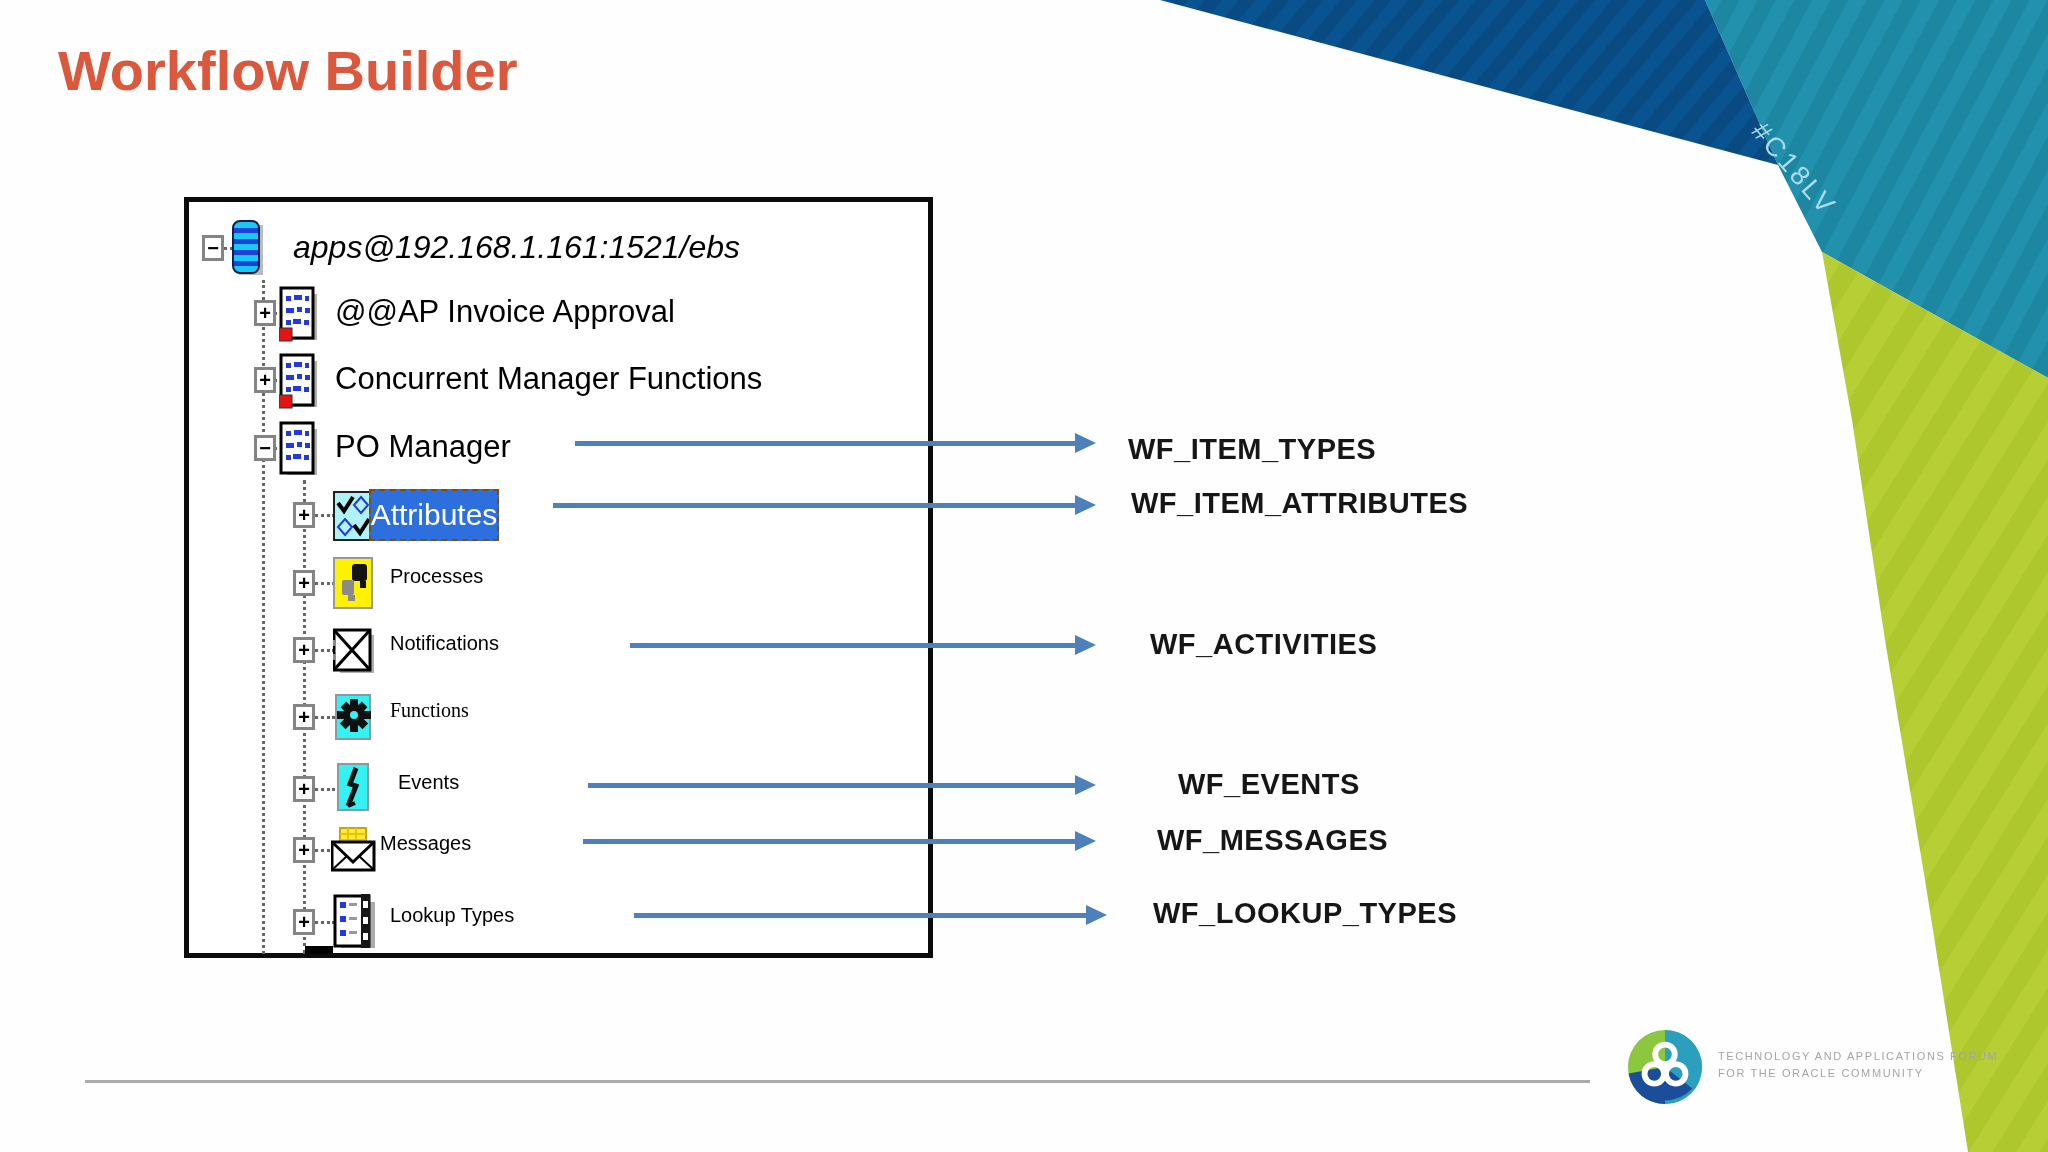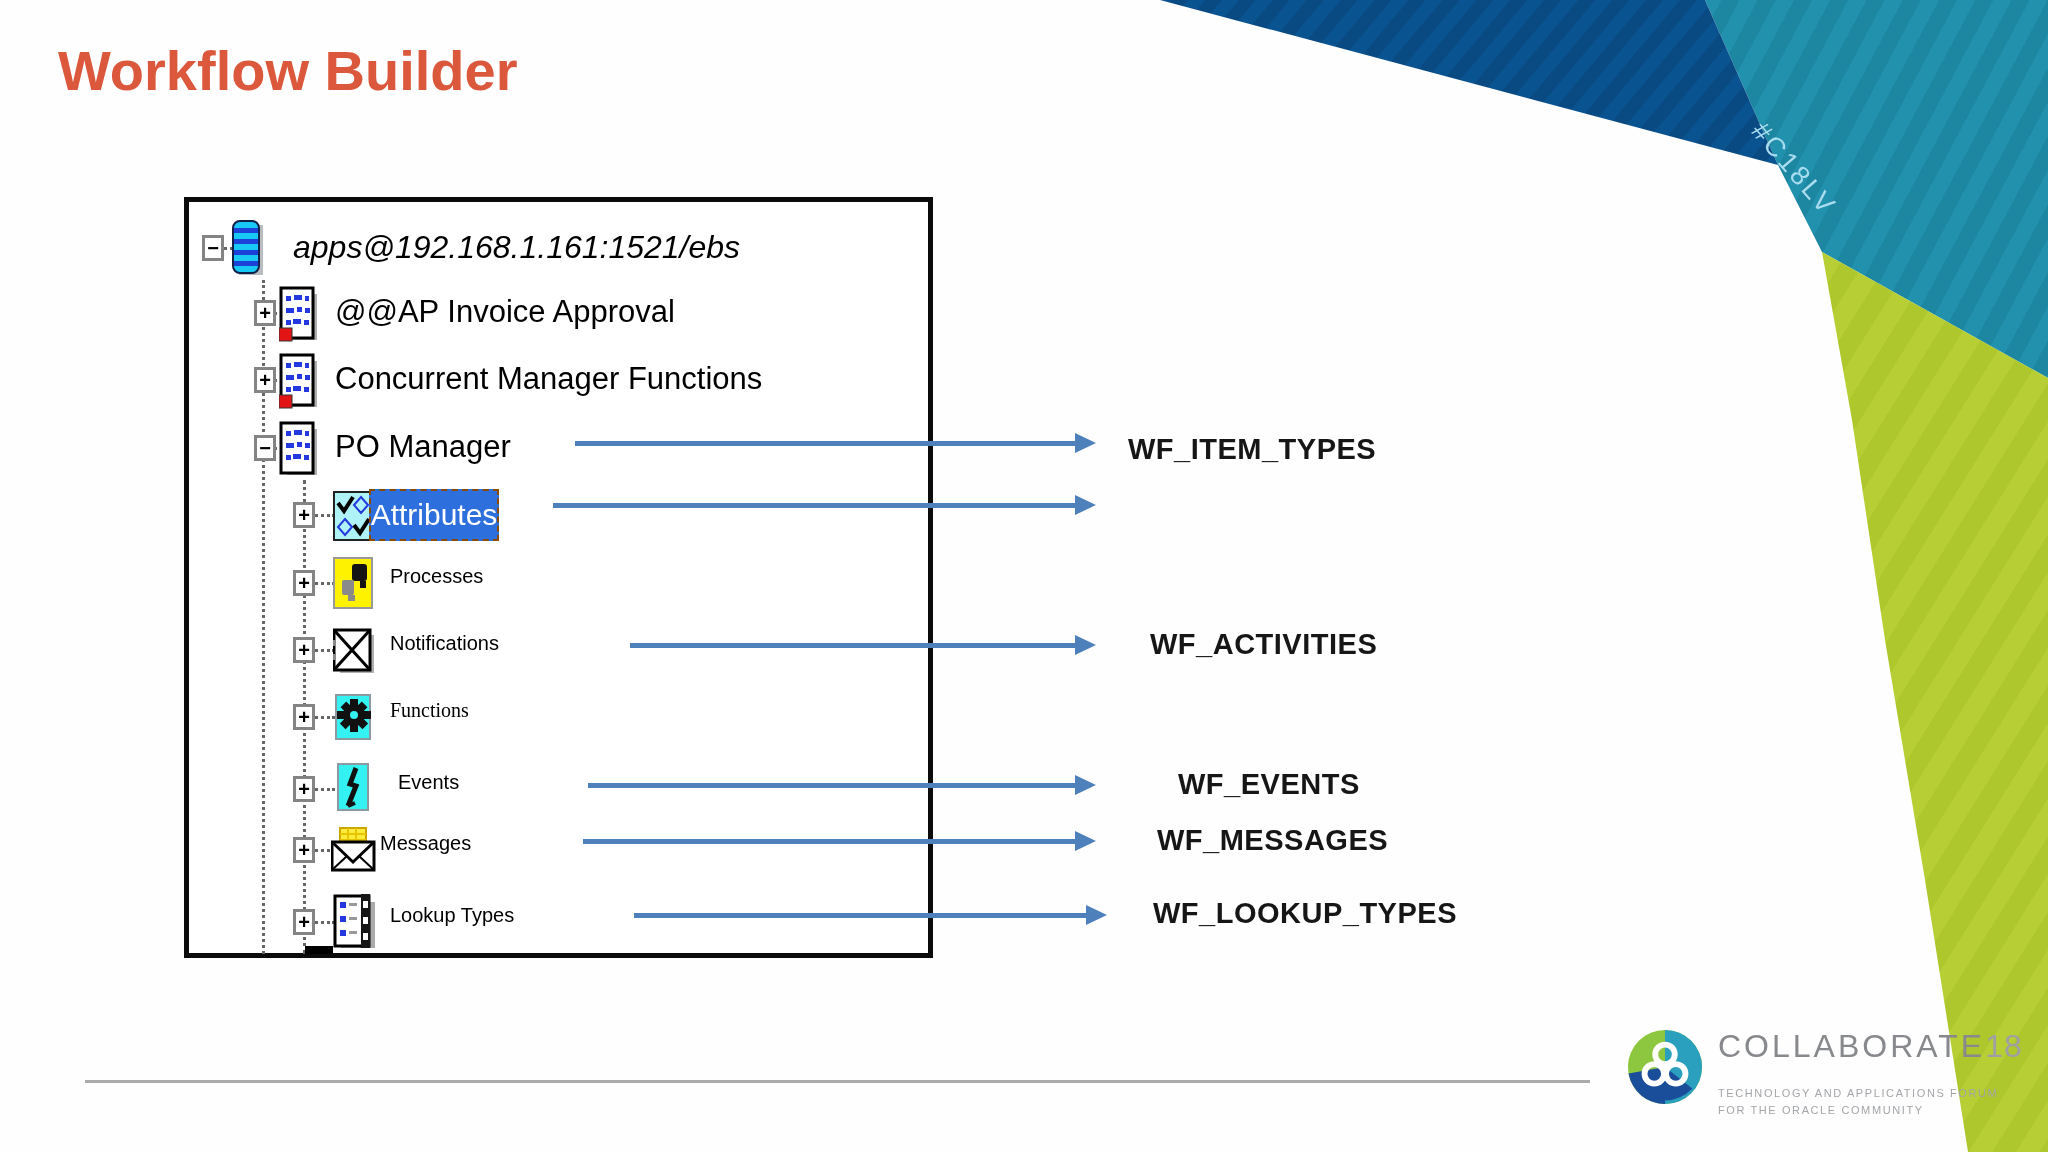--- a/index.html
+++ b/index.html
@@ -235,42 +235,40 @@
   </div>
 
   <div class="arrow" style="left:575px;top:441px;width:500px;"></div>
   <div class="arrow" style="left:553px;top:503px;width:522px;"></div>
   <div class="arrow" style="left:630px;top:643px;width:445px;"></div>
   <div class="arrow" style="left:588px;top:783px;width:487px;"></div>
   <div class="arrow" style="left:583px;top:839px;width:492px;"></div>
   <div class="arrow" style="left:634px;top:913px;width:452px;"></div>
 
   <div class="wflabel" style="left:1128px;top:433px;">WF_ITEM_TYPES</div>
+  <div class="wflabel" style="left:1131px;top:487px;">WF_ITEM_ATTRIBUTES</div>
   <div class="wflabel" style="left:1150px;top:628px;">WF_ACTIVITIES</div>
   <div class="wflabel" style="left:1178px;top:768px;">WF_EVENTS</div>
   <div class="wflabel" style="left:1157px;top:824px;">WF_MESSAGES</div>
   <div class="wflabel" style="left:1153px;top:897px;">WF_LOOKUP_TYPES</div>
 
   <div class="sepline"></div>
   <div class="logo">
     <svg width="78" height="78" viewBox="0 0 80 80">
       <circle cx="40" cy="40" r="38" fill="#8dc63f"></circle>
       <path d="M40 2 A38 38 0 1 1 40 78 L40 40 Z" fill="#2b9fbe"></path>
       <path d="M40 78 A38 38 0 0 1 2.6 46.6 L40 40 Z" fill="#1a4e9b"></path>
       <path d="M68 62 A38 38 0 0 1 12 62 L40 40 Z" fill="#1a4e9b"></path>
       <g fill="none" stroke="#fff" stroke-width="6">
         <circle cx="40" cy="27" r="10"></circle>
         <circle cx="51" cy="47" r="10"></circle>
         <circle cx="29" cy="47" r="10"></circle>
       </g>
     </svg>
     <div class="logo-textblock">
-      <div>
-        <span class="logo-name">COLLABORATE</span><span class="logo-name logo-year">18</span>
-      </div>
       <div class="tagline">
         <div>TECHNOLOGY AND APPLICATIONS FORUM</div>
         <div>FOR THE ORACLE COMMUNITY</div>
       </div>
     </div>
   </div>
 
 </div>
 
 </body></html>

